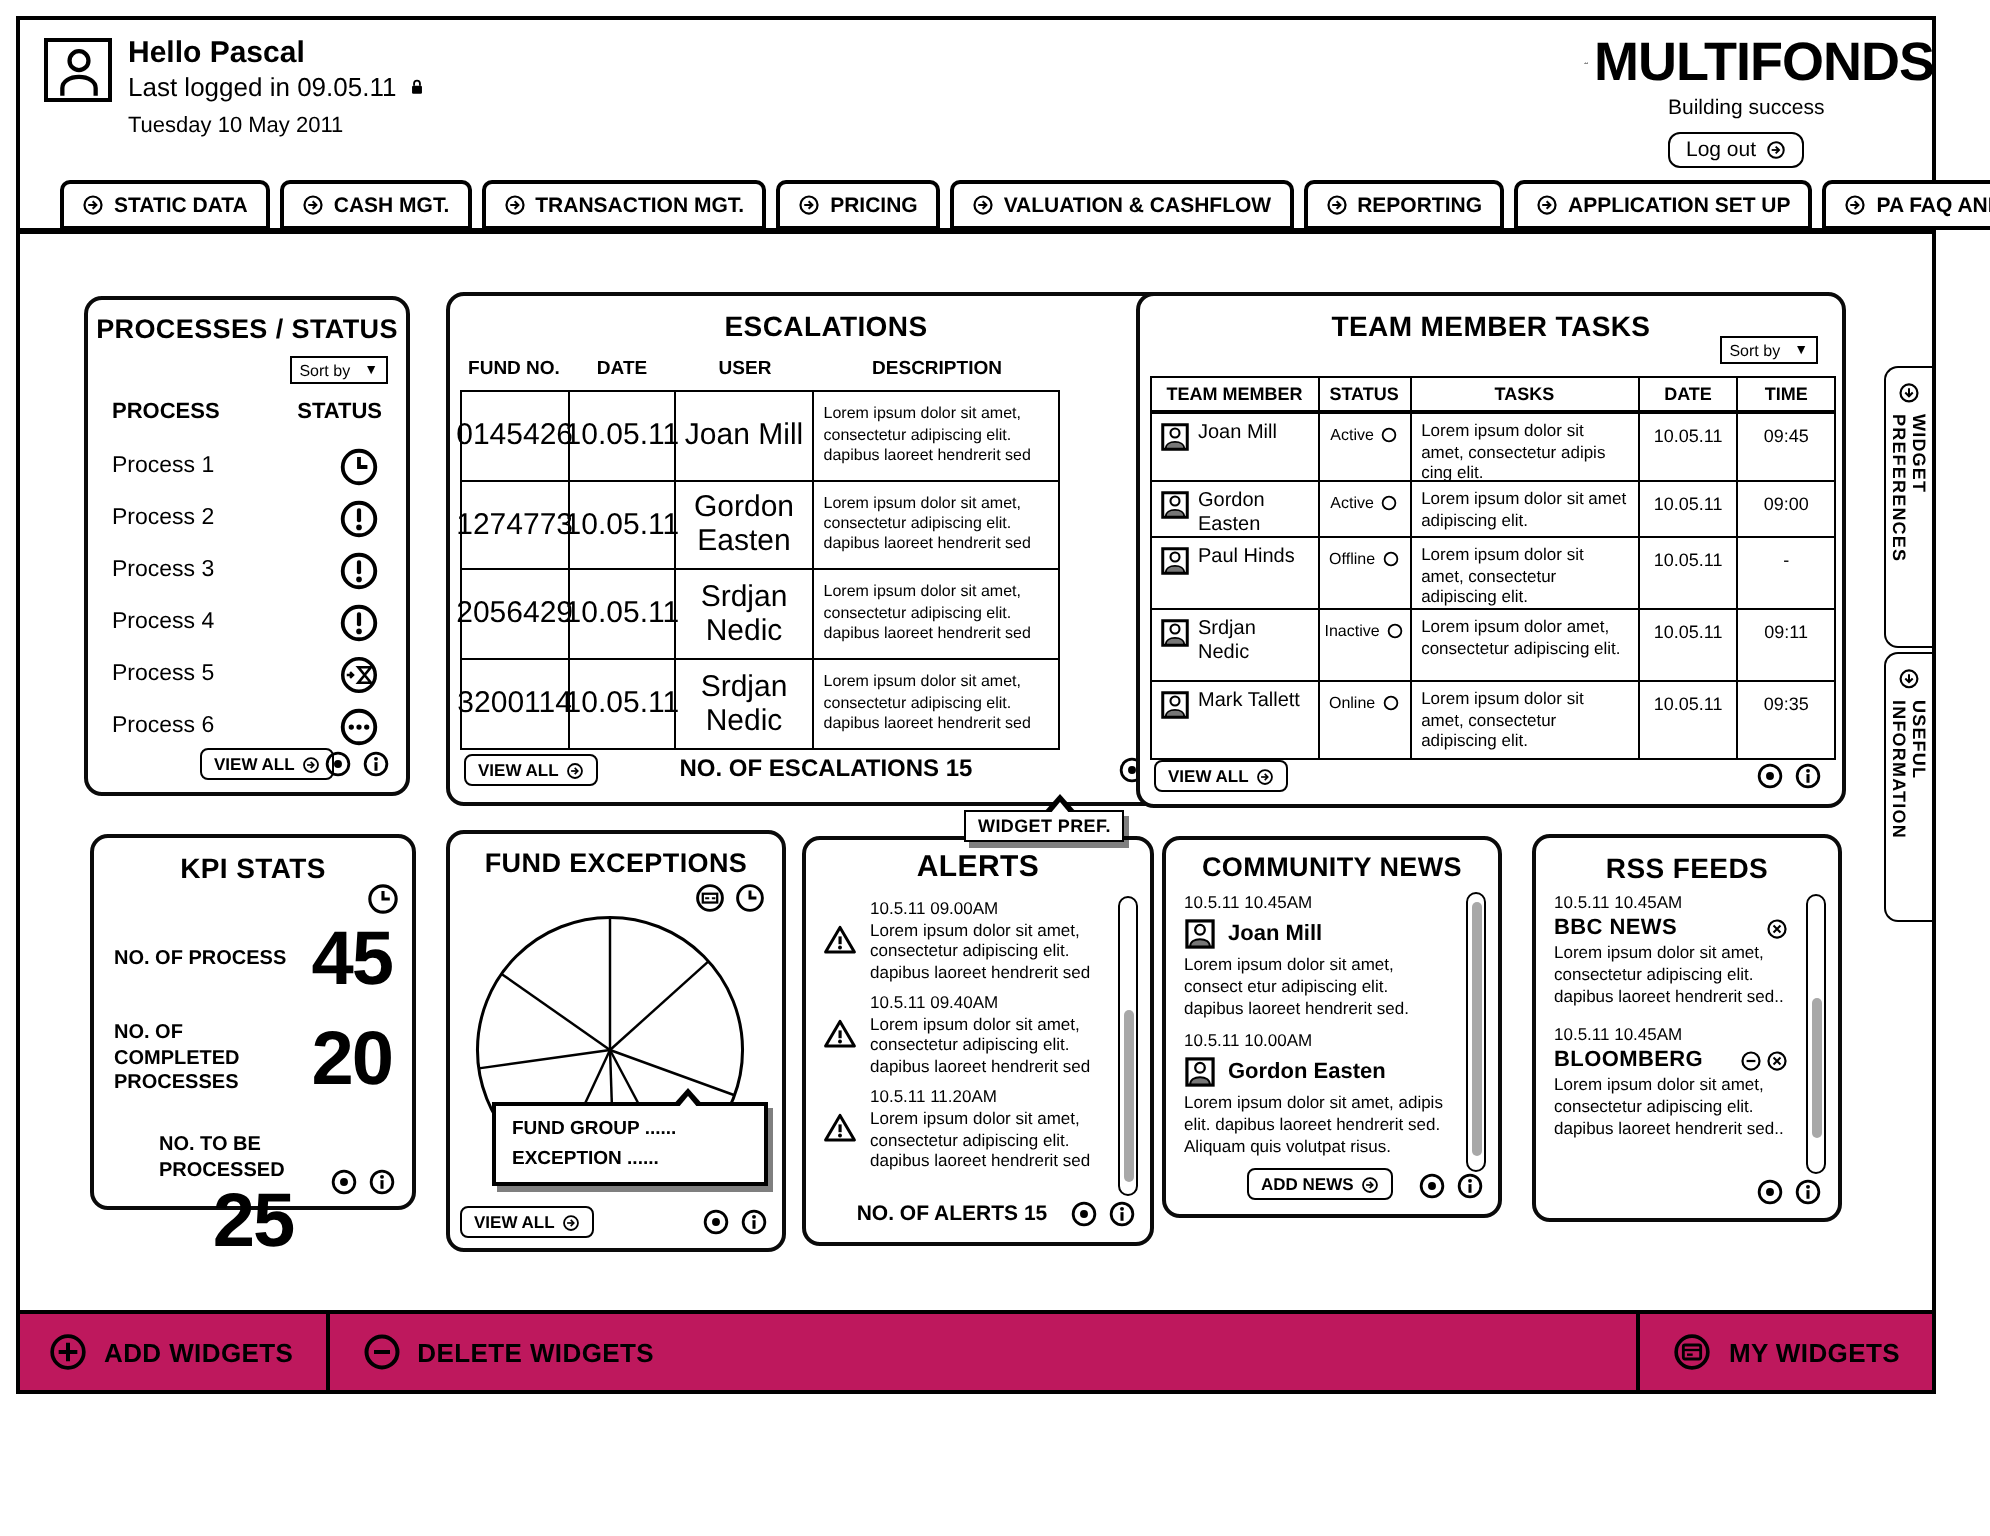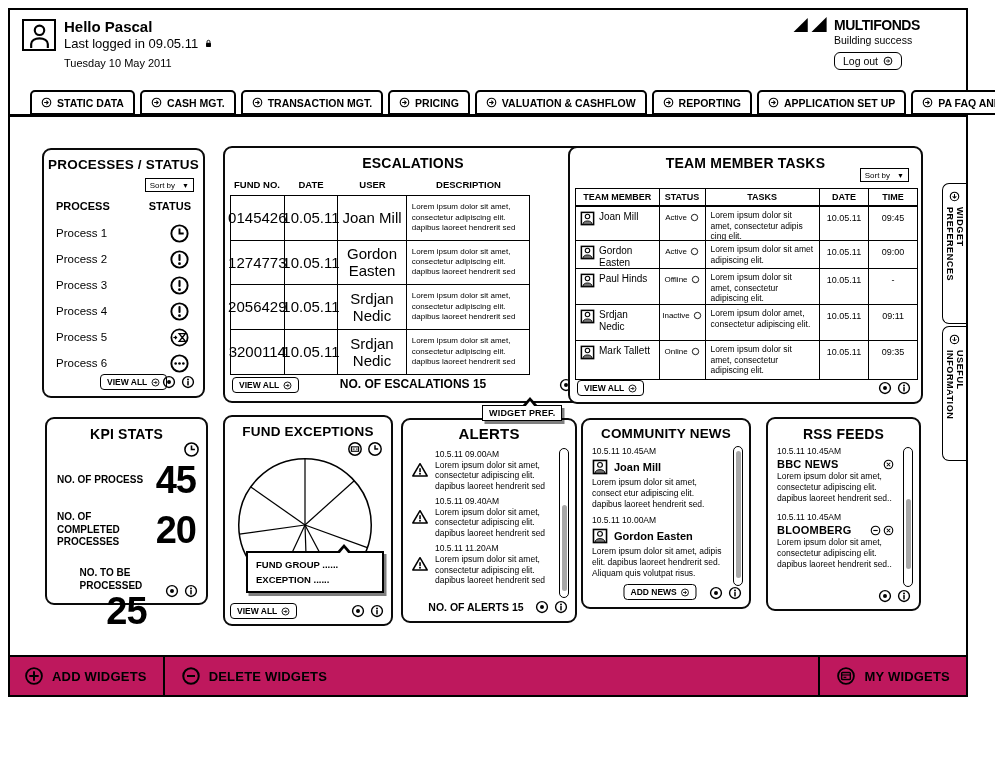--- a/index.html
+++ b/index.html
@@ -12,21 +12,21 @@
   
   .avatarbox { position:absolute; left:12px; top:9px; width:34px; height:32px;
     border:2px solid #000; display:flex; align-items:flex-end; justify-content:center; }
   .avatarbox svg { width:27px; height:27px; }
   #greeting { position:absolute; left:54px; top:8px; font-size:15px; font-weight:bold; }
   #lastlog  { position:absolute; left:54px; top:26px; font-size:13px; display:flex; gap:5px; align-items:center; }
   #hdate    { position:absolute; left:54px; top:47px; font-size:11px; }
   #logo { position:absolute; left:782px; top:6px; width:175px; }
   .logorow { display:flex; align-items:center; gap:3px; }
   #logotris { width:39px; height:17px; }
-  #brand { font-size:14px; font-weight:bold; letter-spacing:-0.5px; }
+  #brand { font-size:27px; font-weight:bold; letter-spacing:-0.5px; }
   #tagline { margin-left:42px; font-size:10.5px; margin-top:1px; }
   #logout { margin-left:42px; margin-top:6px; display:inline-flex; align-items:center; gap:5px;
     border:1.5px solid #000; border-radius:6px; padding:2px 8px; font-size:10.5px; background:#fff; cursor:pointer;justify-content:flex-end; }
 
   
   #navrow { position:absolute; left:20px; top:80px; display:flex; gap:5px; }
   .navtab { border:2px solid #000; border-radius:5px 5px 0 0; height:25px; background:#fff;
     display:flex; align-items:center; gap:5px; padding:0 9px; font-weight:bold; font-size:10.5px;
     white-space:nowrap; cursor:pointer; }
   #navline { position:absolute; left:0; right:0; top:104px; height:3px; background:#000; }

